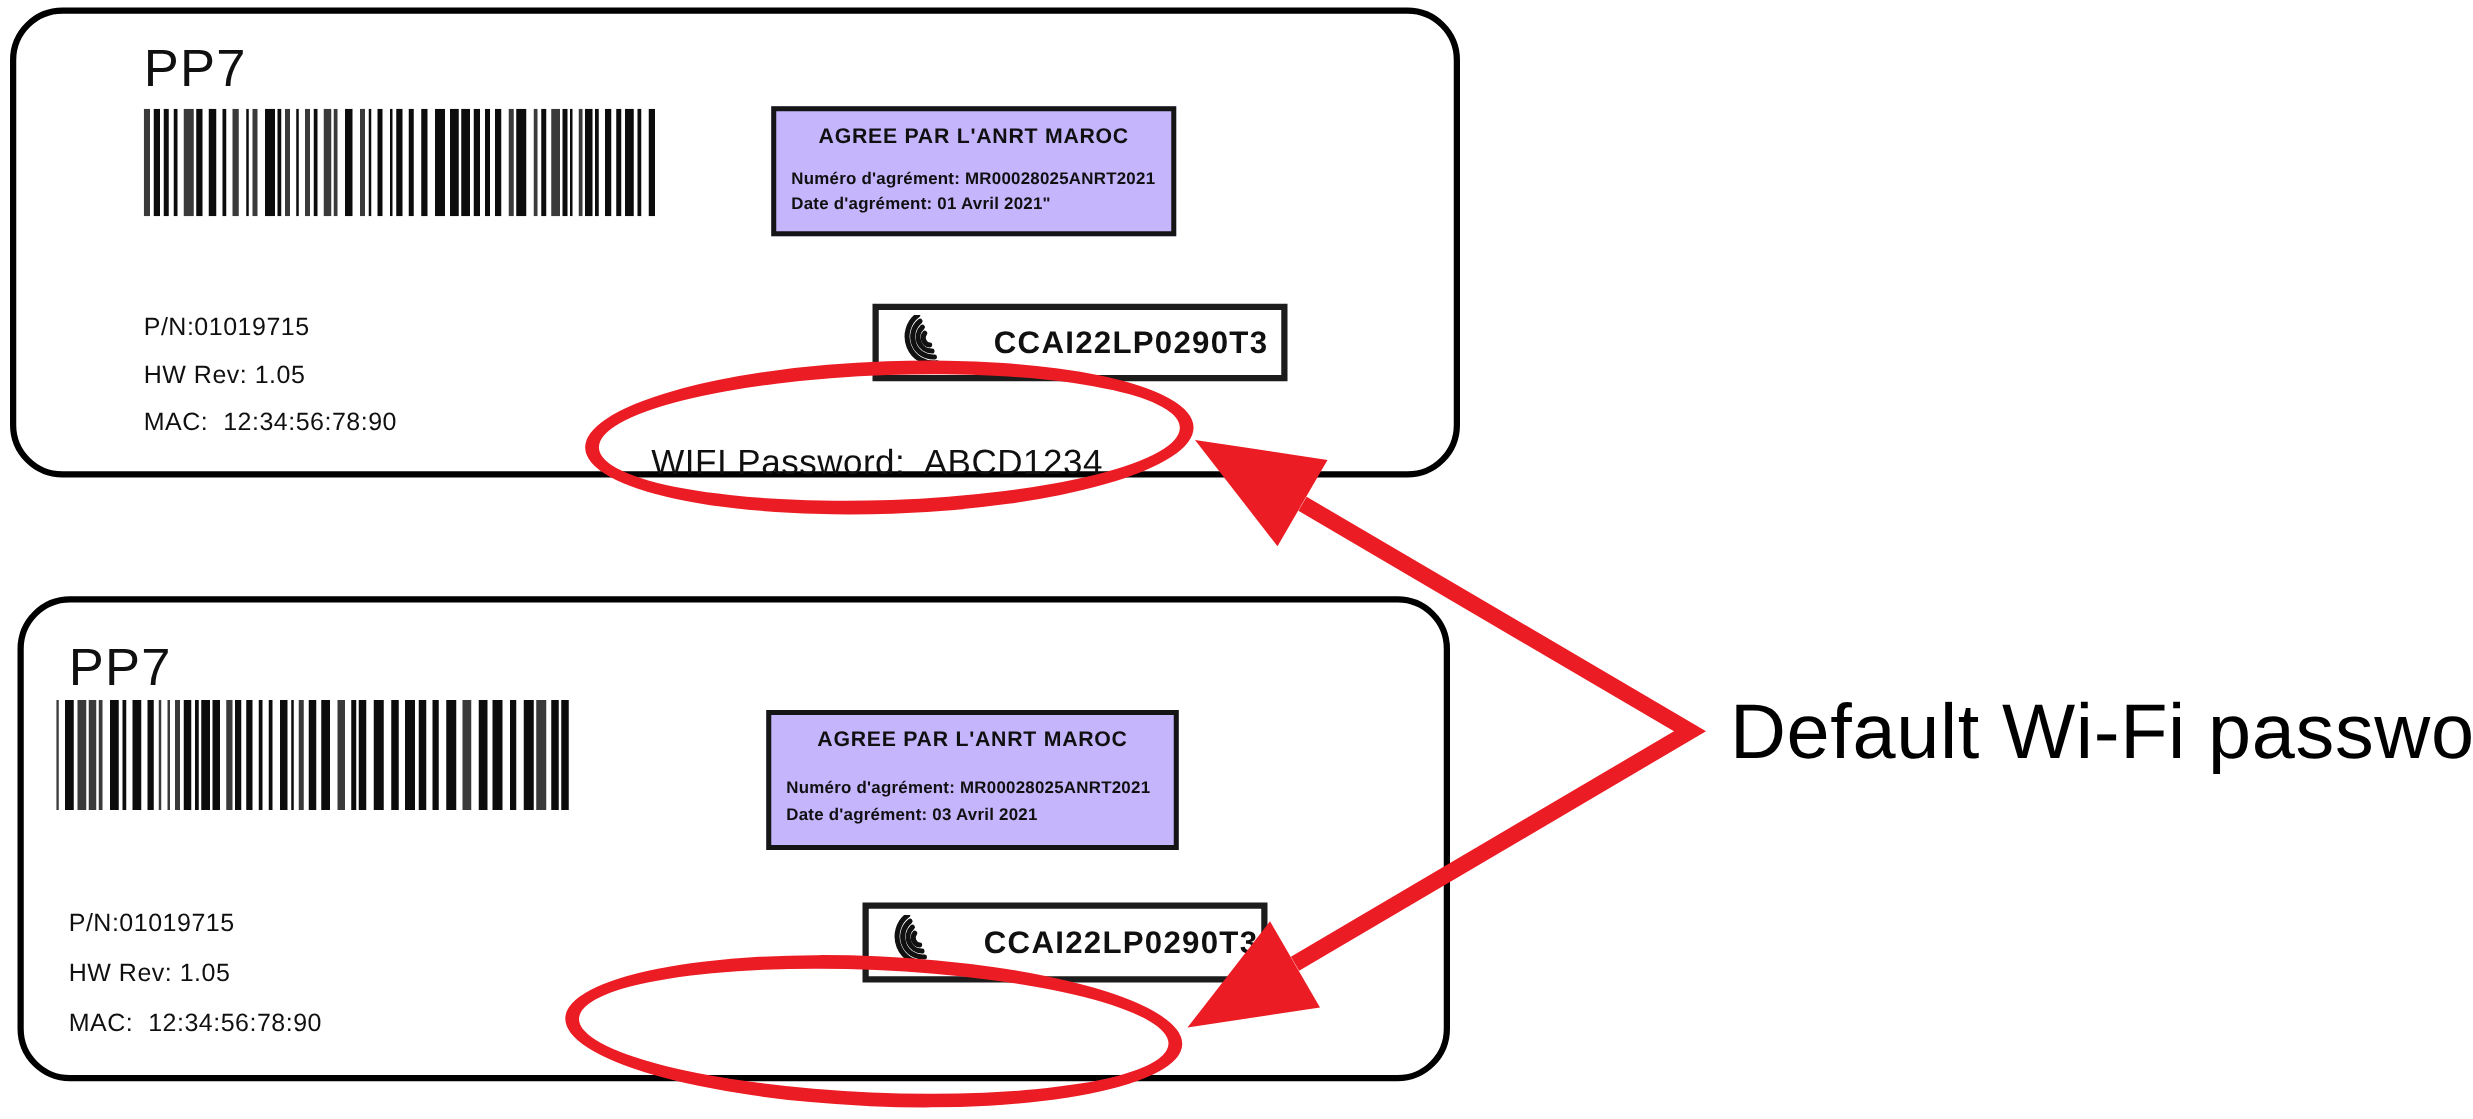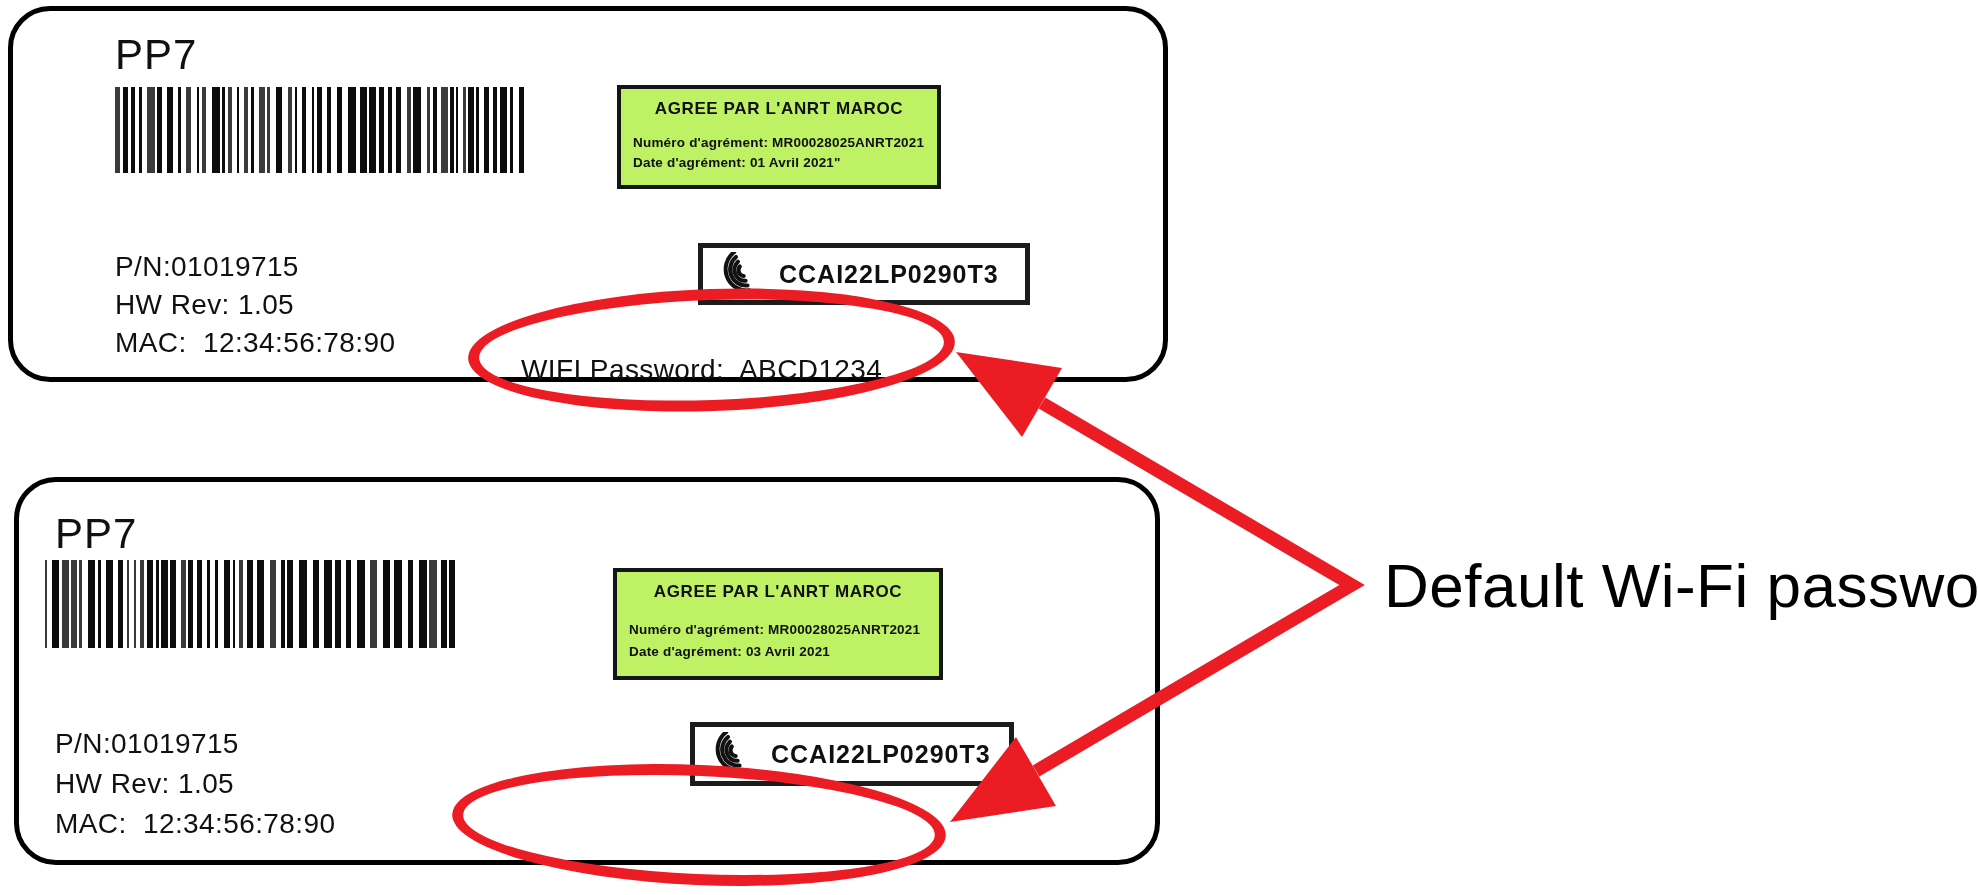--- a/index.html
+++ b/index.html
@@ -3,32 +3,32 @@
 <meta charset="utf-8">
 <style>
   html,body{margin:0;padding:0;background:#fff;}
   body{width:1978px;height:895px;font-family:"Liberation Sans",sans-serif;}
   .canvas{position:relative;width:1978px;height:895px;overflow:hidden;background:#fff;}
 
   .device-label{position:absolute;background:#fff;border:5px solid #000;border-radius:42px;box-sizing:border-box;}
   .txt{position:absolute;font-weight:normal;color:#101010;white-space:pre;letter-spacing:.4px;}
   .model{font-size:42px;letter-spacing:1px;}
   .serial{font-size:31px;}
-  .field{font-size:28px;}
+  .field{font-size:20px;}
   .pwd{font-size:28px;}
 
   .barcode{position:absolute;overflow:hidden;white-space:nowrap;font-size:0;}
 
-  .approval-box{position:absolute;border:4px solid #151515;box-sizing:border-box;background:#bef264;}
+  .approval-box{position:absolute;border:4px solid #151515;box-sizing:border-box;background:#c4b5fd;}
   .approval-title{position:absolute;left:0;right:0;top:10px;text-align:center;font-weight:bold;font-size:17px;color:#101010;letter-spacing:.6px;white-space:pre;}
   .approval-line{position:absolute;left:12px;font-weight:bold;font-size:13.5px;color:#101010;white-space:pre;letter-spacing:.2px;}
 
   .cert-box{position:absolute;border:5px solid #1c1c1c;box-sizing:border-box;background:#fff;display:flex;align-items:center;}
   .cert-icon{margin-left:10px;flex:0 0 auto;}
-  .cert-code{font-weight:bold;font-size:25px;color:#101010;letter-spacing:1px;margin-left:22px;white-space:pre;}
+  .cert-code{font-weight:bold;font-size:25px;color:#101010;letter-spacing:1px;margin-left:38px;white-space:pre;}
 
   .ellipse{position:absolute;border:11px solid #EC1C24;border-radius:50%;box-sizing:border-box;background:transparent;}
 
   .annotation{position:absolute;font-size:62px;color:#000;white-space:pre;letter-spacing:.5px;}
   .arrows{position:absolute;left:0;top:0;pointer-events:none;}
 </style>
 </head>
 <body>
 
 <div class="canvas">

